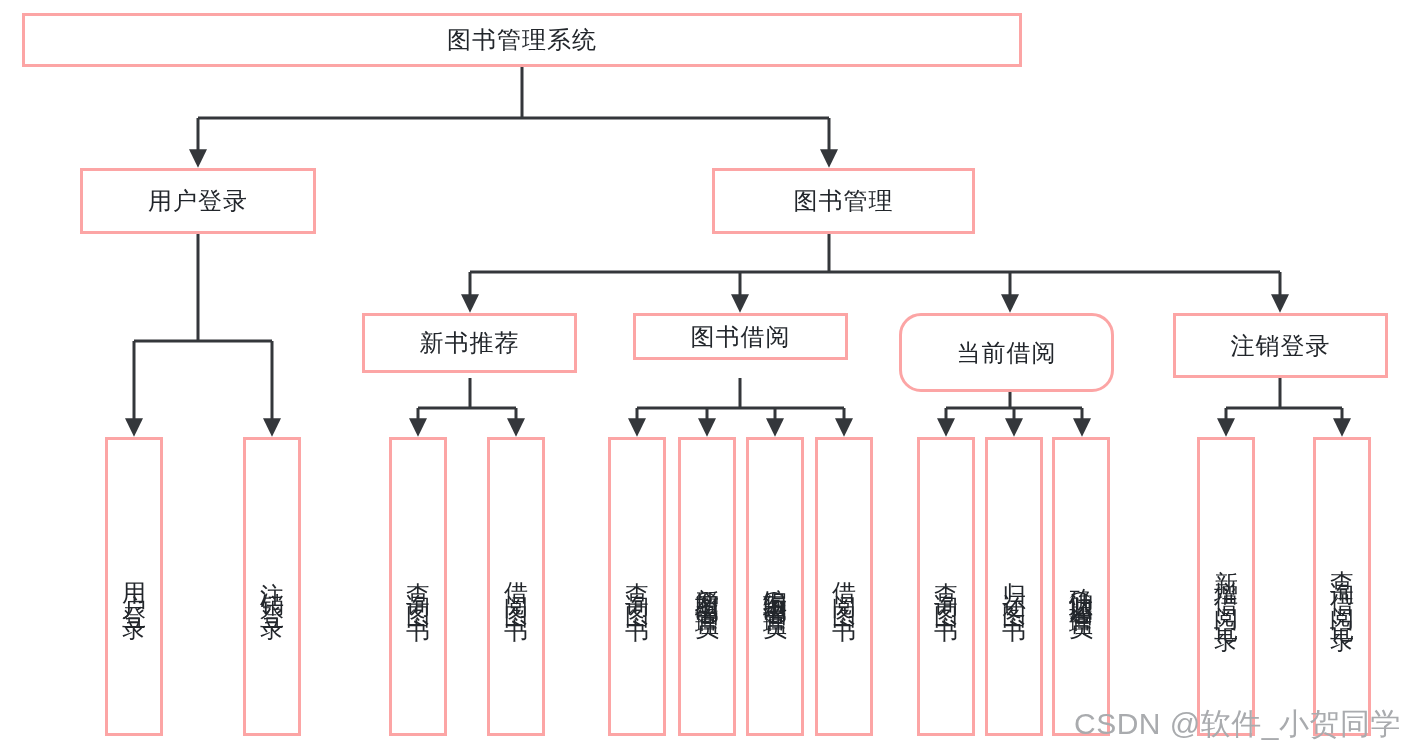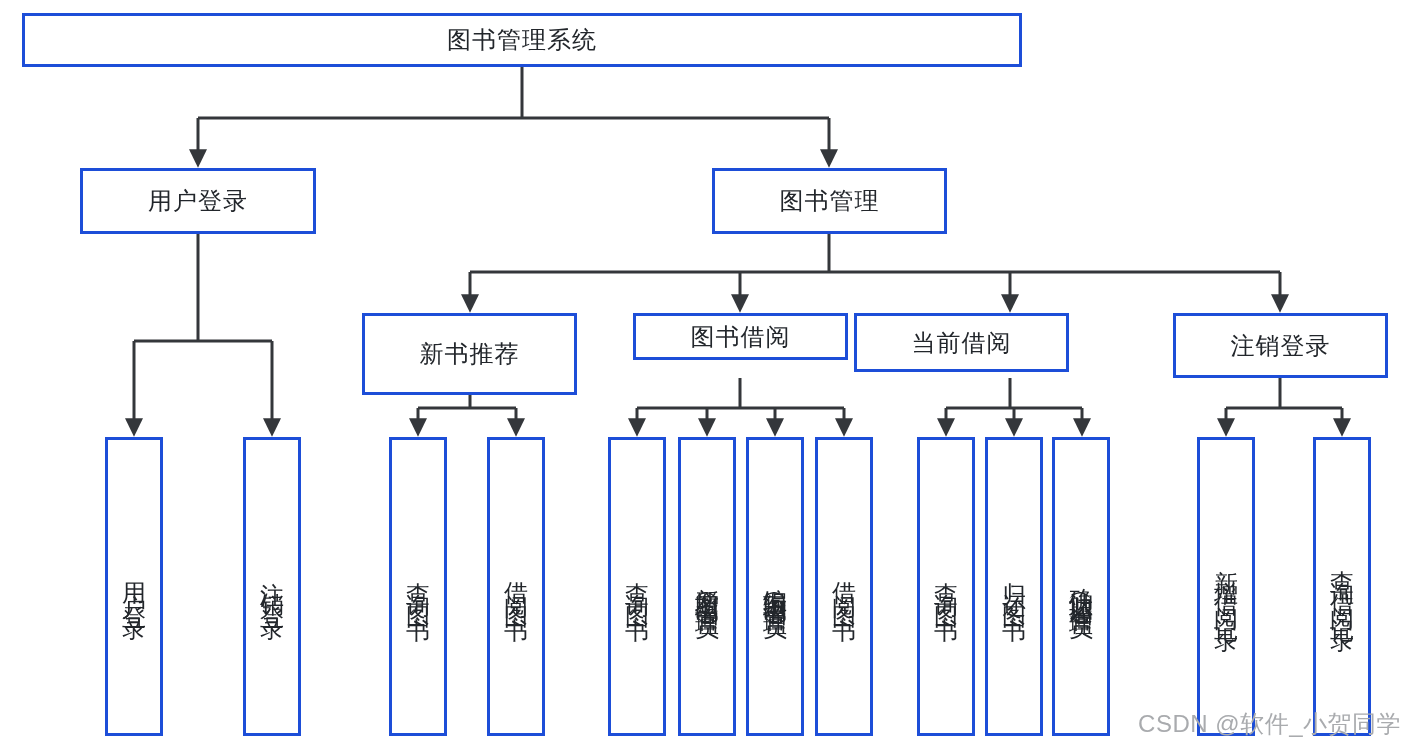--- a/index.html
+++ b/index.html
@@ -4,33 +4,33 @@
 <style>
   html,body{margin:0;padding:0;background:#ffffff;}
   .stage{
     position:relative;width:1405px;height:747px;background:#ffffff;overflow:hidden;
     font-family:"Liberation Sans","DejaVu Sans",sans-serif;
   }
   .connectors{position:absolute;left:0;top:0;z-index:1;}
   .connectors path,.connectors line{stroke:#34373b;stroke-width:3;fill:none;}
   .connectors .arrowhead{fill:#34373b;stroke:none;}
   .node{
-    position:absolute;box-sizing:border-box;border:3px solid #1d4ed8;background:#ffffff;
+    position:absolute;box-sizing:border-box;border:3px solid #fca5a5;background:#ffffff;
     display:flex;align-items:center;justify-content:center;color:#22262b;z-index:2;
   }
   .node.h{font-size:24px;letter-spacing:1px;white-space:nowrap;}
   .node.root{font-size:24px;}
   .node.leaf{width:58px;height:299px;top:437px;}
   .vtext{
     writing-mode:vertical-rl;text-orientation:mixed;font-size:24px;line-height:1;
     letter-spacing:12px;
   }
   .vtext.tight{letter-spacing:4px;}
   .watermark{
-    position:absolute;top:711px;right:4px;z-index:5;font-size:24px;line-height:26px;
+    position:absolute;top:711px;right:4px;z-index:5;font-size:30px;line-height:26px;
     color:#a9abae;letter-spacing:0.5px;white-space:nowrap;
   }
 </style>
 </head>
 <body>
 
 <div class="stage">
 
   <svg class="connectors" width="1405" height="747" viewBox="0 0 1405 747">
     <defs>
@@ -68,31 +68,31 @@
     <line x1="1342" y1="408" x2="1342" y2="432" marker-end="url(#arw)"></line>
   </svg>
 
   <div class="node h root" style="left:22px;top:13px;width:1000px;height:54px;">
     <span>图书管理系统</span>
   </div>
 
   <div class="node h" style="left:80px;top:168px;width:236px;height:66px;">
     <span>用户登录</span>
   </div>
-  <div class="node h" style="left:712px;top:168px;width:235px;height:66px;">
+  <div class="node h" style="left:712px;top:168px;width:263px;height:66px;">
     <span>图书管理</span>
   </div>
 
-  <div class="node h" style="left:362px;top:313px;width:215px;height:82px;">
+  <div class="node h" style="left:362px;top:313px;width:215px;height:60px;">
     <span>新书推荐</span>
   </div>
   <div class="node h" style="left:633px;top:313px;width:215px;height:47px;">
     <span>图书借阅</span>
   </div>
-  <div class="node h" style="left:854px;top:313px;width:215px;height:59px;">
+  <div class="node h" style="left:899px;top:313px;width:215px;height:79px;border-radius:22px;">
     <span>当前借阅</span>
   </div>
   <div class="node h" style="left:1173px;top:313px;width:215px;height:65px;">
     <span>注销登录</span>
   </div>
 
   <div class="node leaf" style="left:105px;">
     <span class="vtext">用户登录</span>
   </div>
   <div class="node leaf" style="left:243px;">

